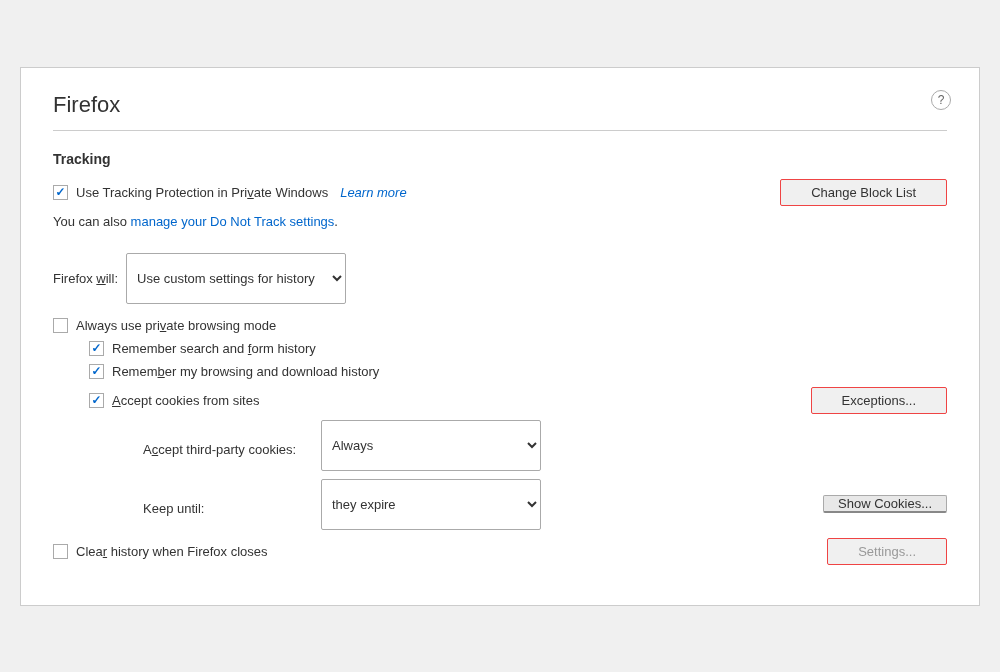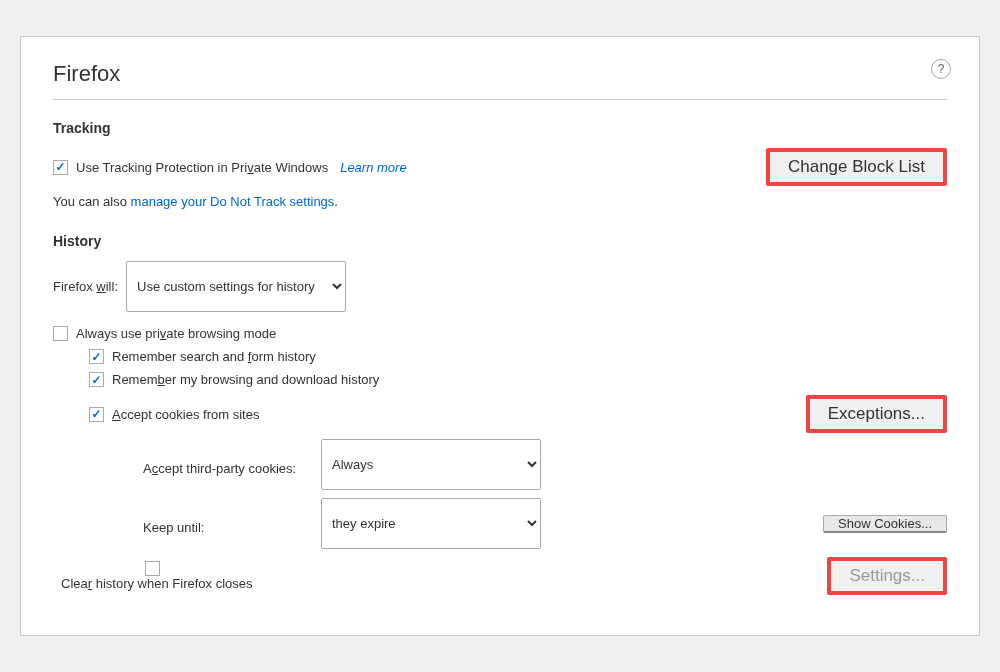--- a/index.html
+++ b/index.html
@@ -110,23 +110,23 @@
       margin-bottom: 16px;
     }
 
     .do-not-track-link {
       color: #0066cc;
       text-decoration: none;
     }
 
     .btn {
       background: #f0f0f0;
-      border: 4px solid #ef4444;
-      padding: 5px 18px;
-      font-size: 17px;
+      border: 1px solid #ef4444;
+      padding: 5px 30px;
+      font-size: 13px;
       color: #333;
       cursor: pointer;
       border-radius: 2px;
       white-space: nowrap;
     }
 
     .history-section {
       margin-bottom: 16px;
     }
 
@@ -226,21 +226,20 @@
 
     .clear-history-section {
       display: flex;
       align-items: center;
       justify-content: space-between;
     }
 
     .clear-history-left {
       display: flex;
       align-items: center;
-      flex-direction: column;
     }
 
     .settings-btn-area {
       display: flex;
       align-items: center;
     }
   </style>
 </head>
 <body>
 
@@ -269,21 +268,20 @@
         <button class="btn">Change Block List</button>
       </div>
     </div>
 
     <div class="do-not-track-row">
       <span>You can also </span><a class="do-not-track-link" href="#">manage your Do Not Track settings</a><span>.</span>
     </div>
   </div>
 
   <div class="history-section">
-    <div class="section-title">History</div>
 
     <div class="firefox-will-row">
       <span class="firefox-will-label">Firefox <span style="text-decoration:underline">w</span>ill:</span>
       <select>
         <option>Remember history</option>
         <option>Never remember history</option>
         <option selected="">Use custom settings for history</option>
       </select>
     </div>
 

